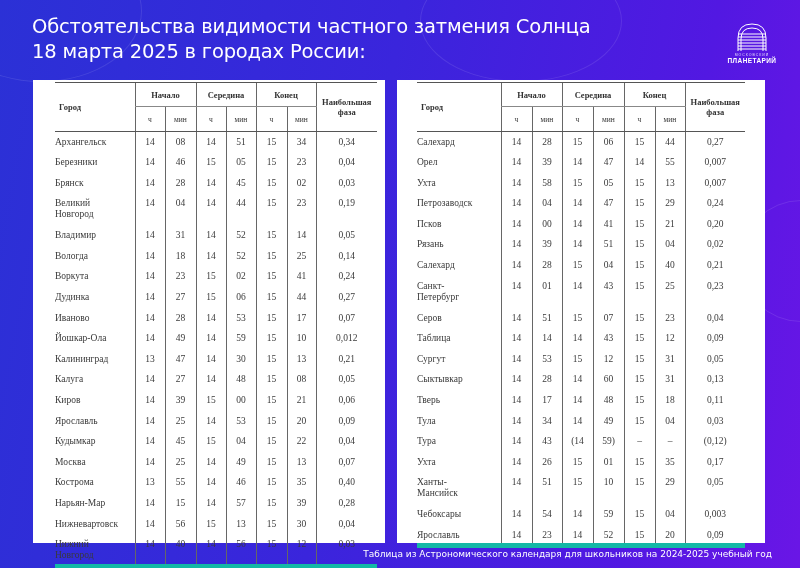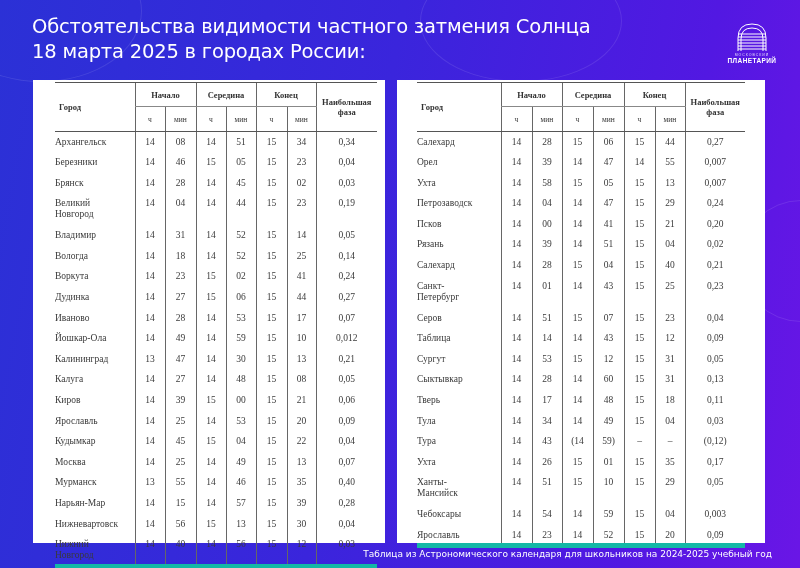--- a/index.html
+++ b/index.html
@@ -254,21 +254,21 @@
           <td class="city">Москва</td>
           <td class="vl">14</td>
           <td class="vl">25</td>
           <td class="vl">14</td>
           <td class="vl">49</td>
           <td class="vl">15</td>
           <td class="vl">13</td>
           <td class="vl">0,07</td>
         </tr>
         <tr>
-          <td class="city">Мурманск</td>
+          <td class="city">Кострома</td>
           <td class="vl">13</td>
           <td class="vl">55</td>
           <td class="vl">14</td>
           <td class="vl">46</td>
           <td class="vl">15</td>
           <td class="vl">35</td>
           <td class="vl">0,40</td>
         </tr>
         <tr>
           <td class="city">Нарьян-Мар</td>

